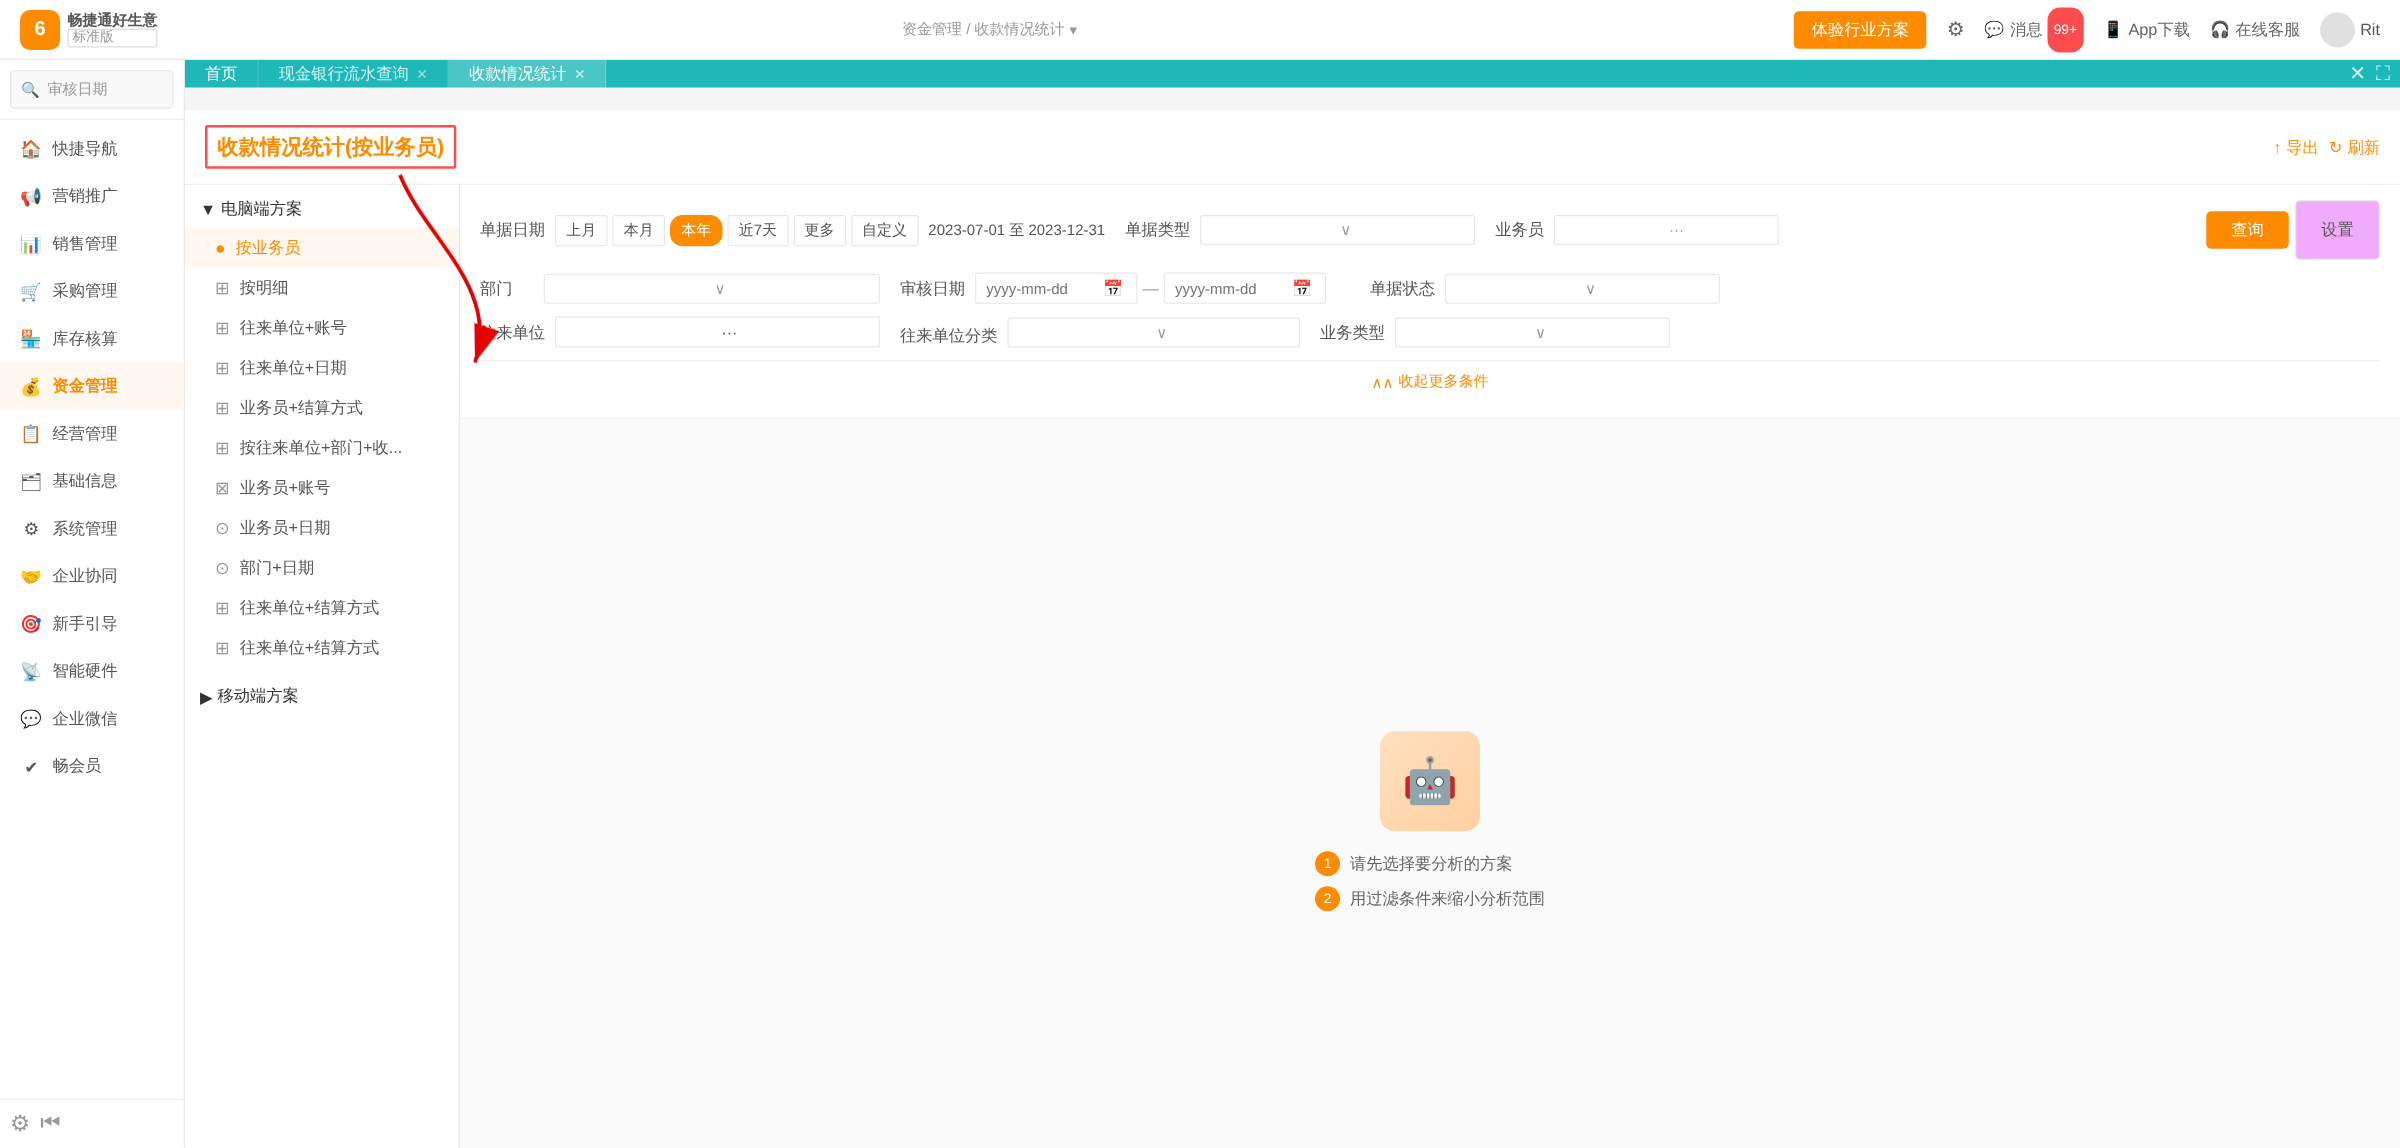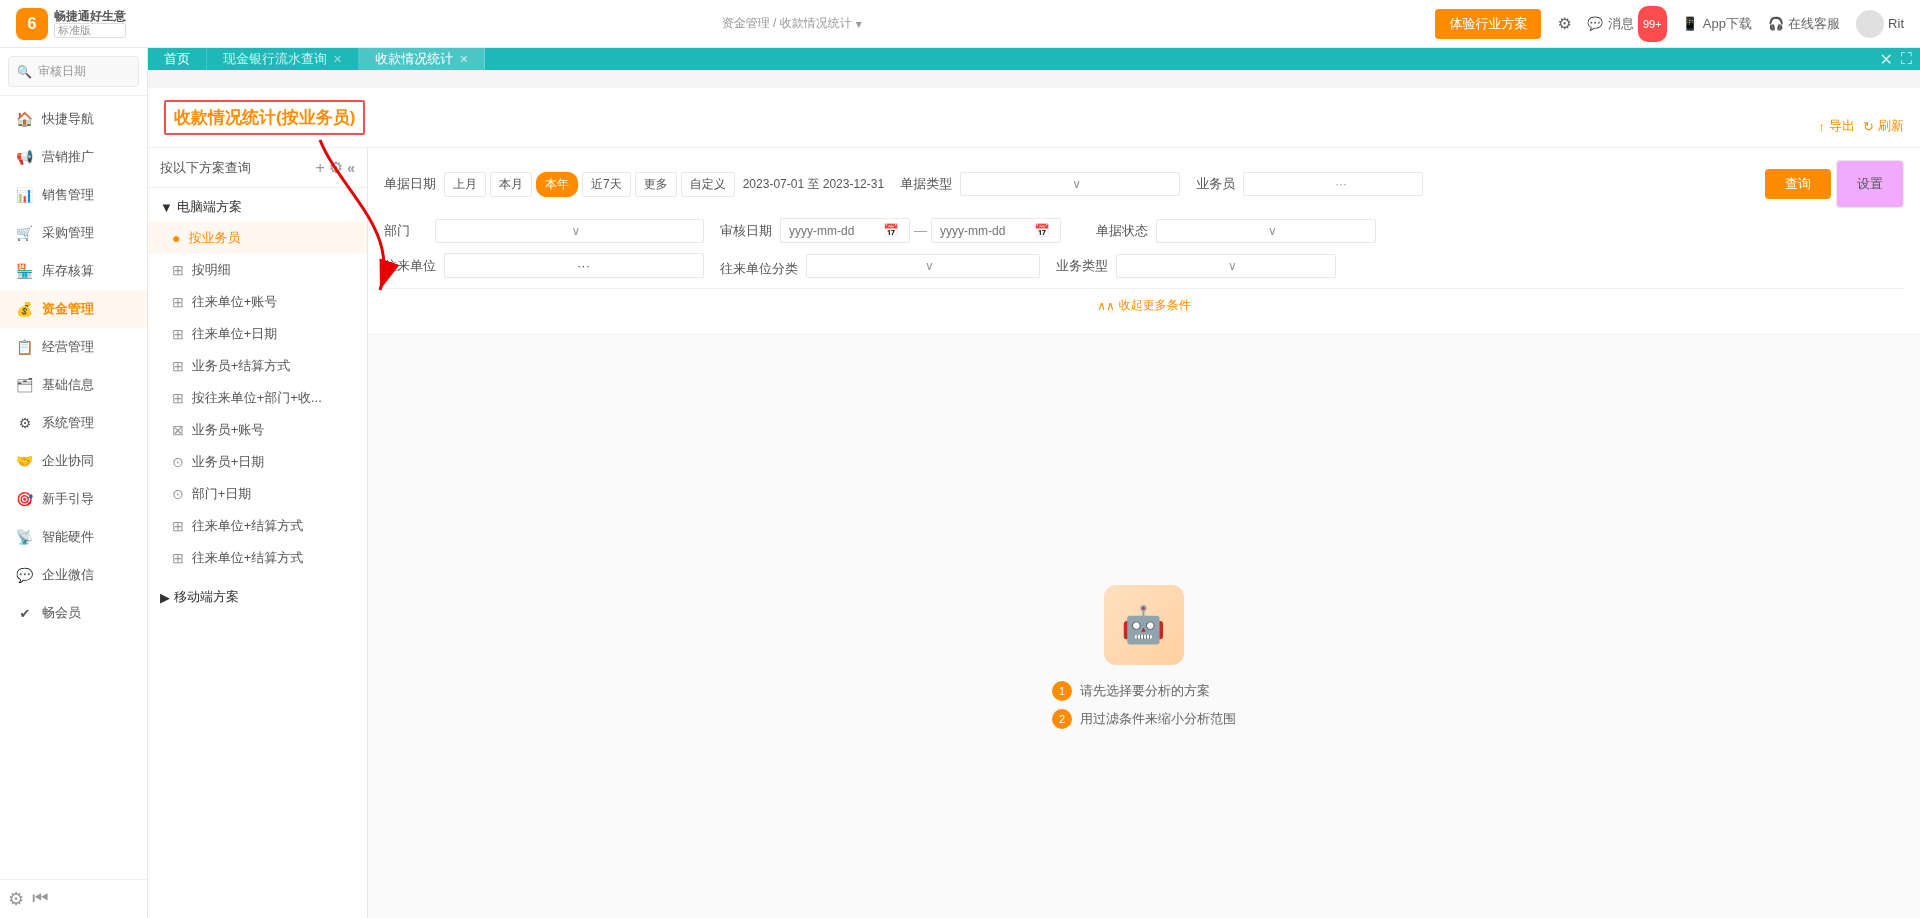--- a/index.html
+++ b/index.html
@@ -130,21 +130,21 @@
     }
     .page-container {
       padding: 0;
       background: #fff;
       min-height: 100%;
     }
 
     
     .page-header {
       display: flex;
-      align-items: flex-end;
+      align-items: center;
       justify-content: space-between;
       padding: 12px 16px;
       background: #fff;
       border-bottom: 1px solid #f0f0f0;
     }
     .page-title-box {
       border: 2px solid #ff4d4f;
       padding: 4px 8px;
       border-radius: 2px;
       display: flex; align-items: center;
@@ -485,28 +485,20 @@
         <div class="refresh-btn">
           <span>↻</span>
           <span>刷新</span>
         </div>
       </div>
     </div>
 
     <div class="content-wrapper">
 
       <div class="left-panel">
-        <div class="left-panel-header">
-          <span>按以下方案查询</span>
-          <div class="left-panel-actions">
-            <span class="panel-action-btn">+</span>
-            <span class="panel-action-btn">⚙</span>
-            <span class="collapse-arrow">«</span>
-          </div>
-        </div>
 
         <div class="scheme-section">
           <div class="scheme-group-header">
             <span>▼</span>
             <span>电脑端方案</span>
           </div>
           <div class="scheme-item active">
             <span class="scheme-item-icon">●</span>
             <span>按业务员</span>
           </div>

